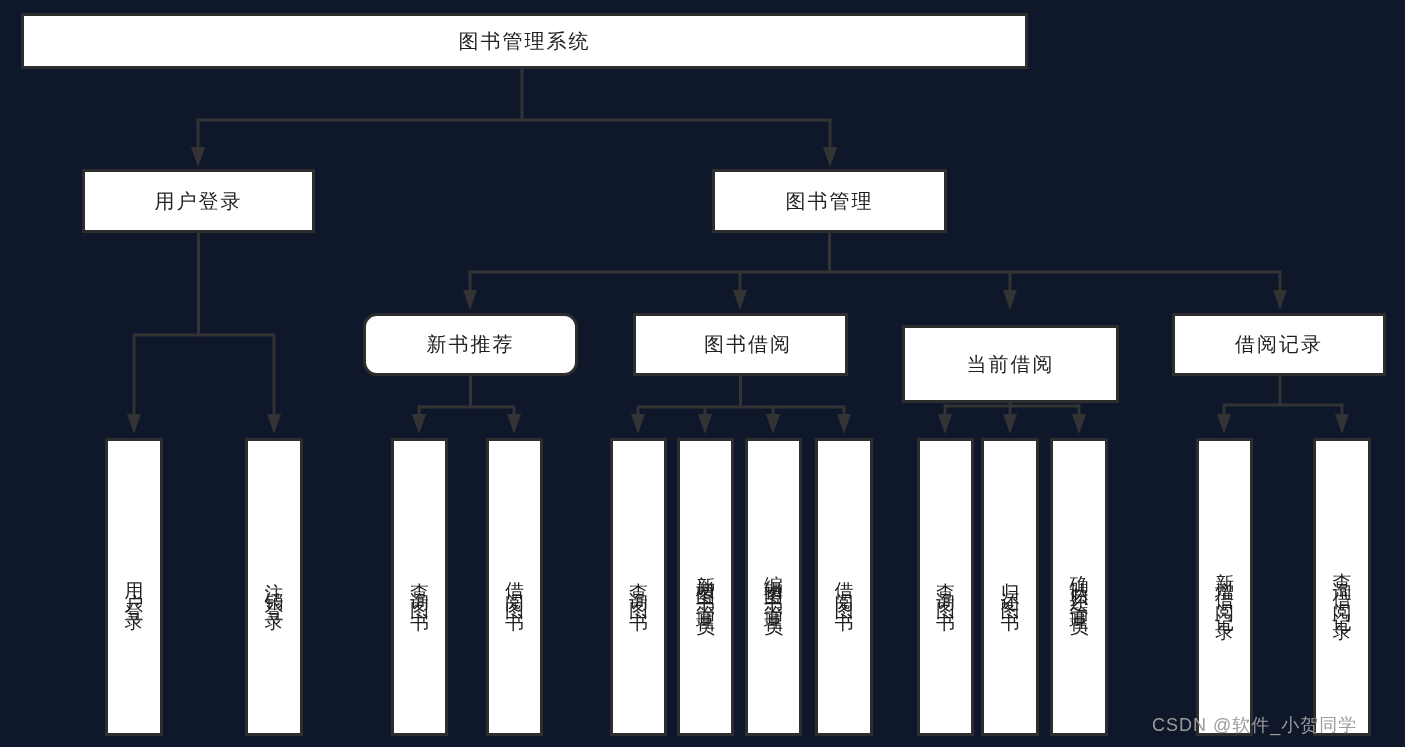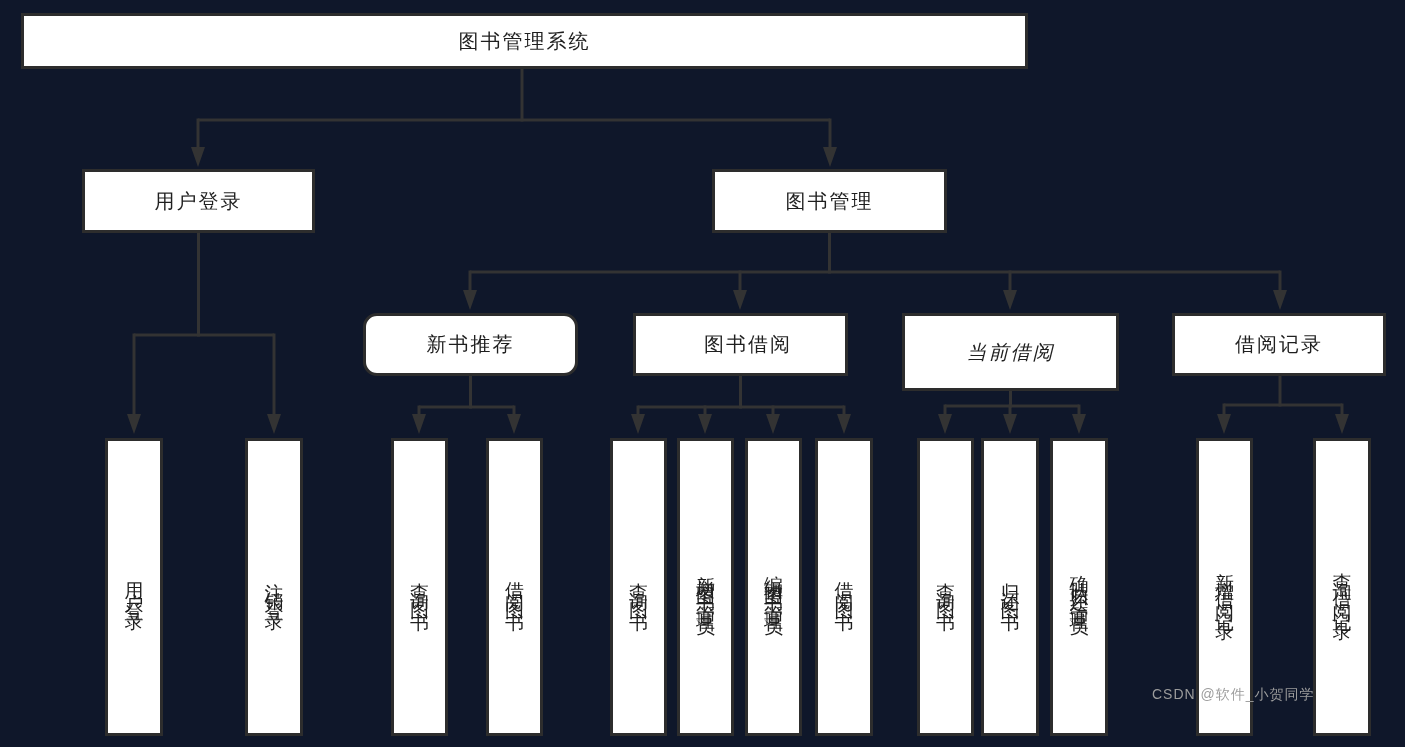--- a/index.html
+++ b/index.html
@@ -27,40 +27,40 @@
     font-size:19px;
     letter-spacing:10px;
   }
   .vbox.tight span{letter-spacing:6px;}
   
   #root-box   {left:21px;  top:13px;  width:1007px; height:56px;}
   #b-userlogin{left:82px;  top:169px; width:233px;  height:64px;}
   #b-bookmgmt {left:712px; top:169px; width:235px;  height:64px;justify-content:center;}
   #b-recommend{left:363px; top:313px; width:215px;  height:63px;border-radius:14px;}
   #b-borrow   {left:633px; top:313px; width:215px;  height:63px;padding-left:15px;}
-  #b-current  {left:902px; top:313px; width:217px;  height:78px;font-style:italic;}
+  #b-current  {left:902px; top:325px; width:217px;  height:78px;}
   #b-records  {left:1172px;top:313px; width:214px;  height:63px;}
   
   .vbox{top:438px;height:298px;width:58px;}
   #l1 {left:105px;}
   #l2 {left:245px;}
   #l3 {left:391px;width:57px;}
   #l4 {left:486px;width:57px;}
   #l5 {left:610px;width:57px;}
   #l6 {left:677px;width:57px;}
   #l7 {left:745px;width:57px;}
   #l8 {left:815px;}
   #l9 {left:917px;width:57px;}
   #l10{left:981px;}
   #l11{left:1050px;}
   #l12{left:1196px;width:57px;}
   #l13{left:1313px;}
   #watermark{
-    position:absolute;left:1152px;top:686px;
-    font-size:14px;color:#9c9c9c;letter-spacing:1px;
+    position:absolute;left:1152px;top:713px;
+    font-size:18px;color:#9c9c9c;letter-spacing:1px;
     z-index:5;white-space:nowrap;
   }
 </style>
 </head>
 <body>
 
 <div id="canvas">
 
   <svg id="connectors" width="1405" height="747" viewBox="0 0 1405 747" stroke="#333333" stroke-width="3" fill="none">
 

